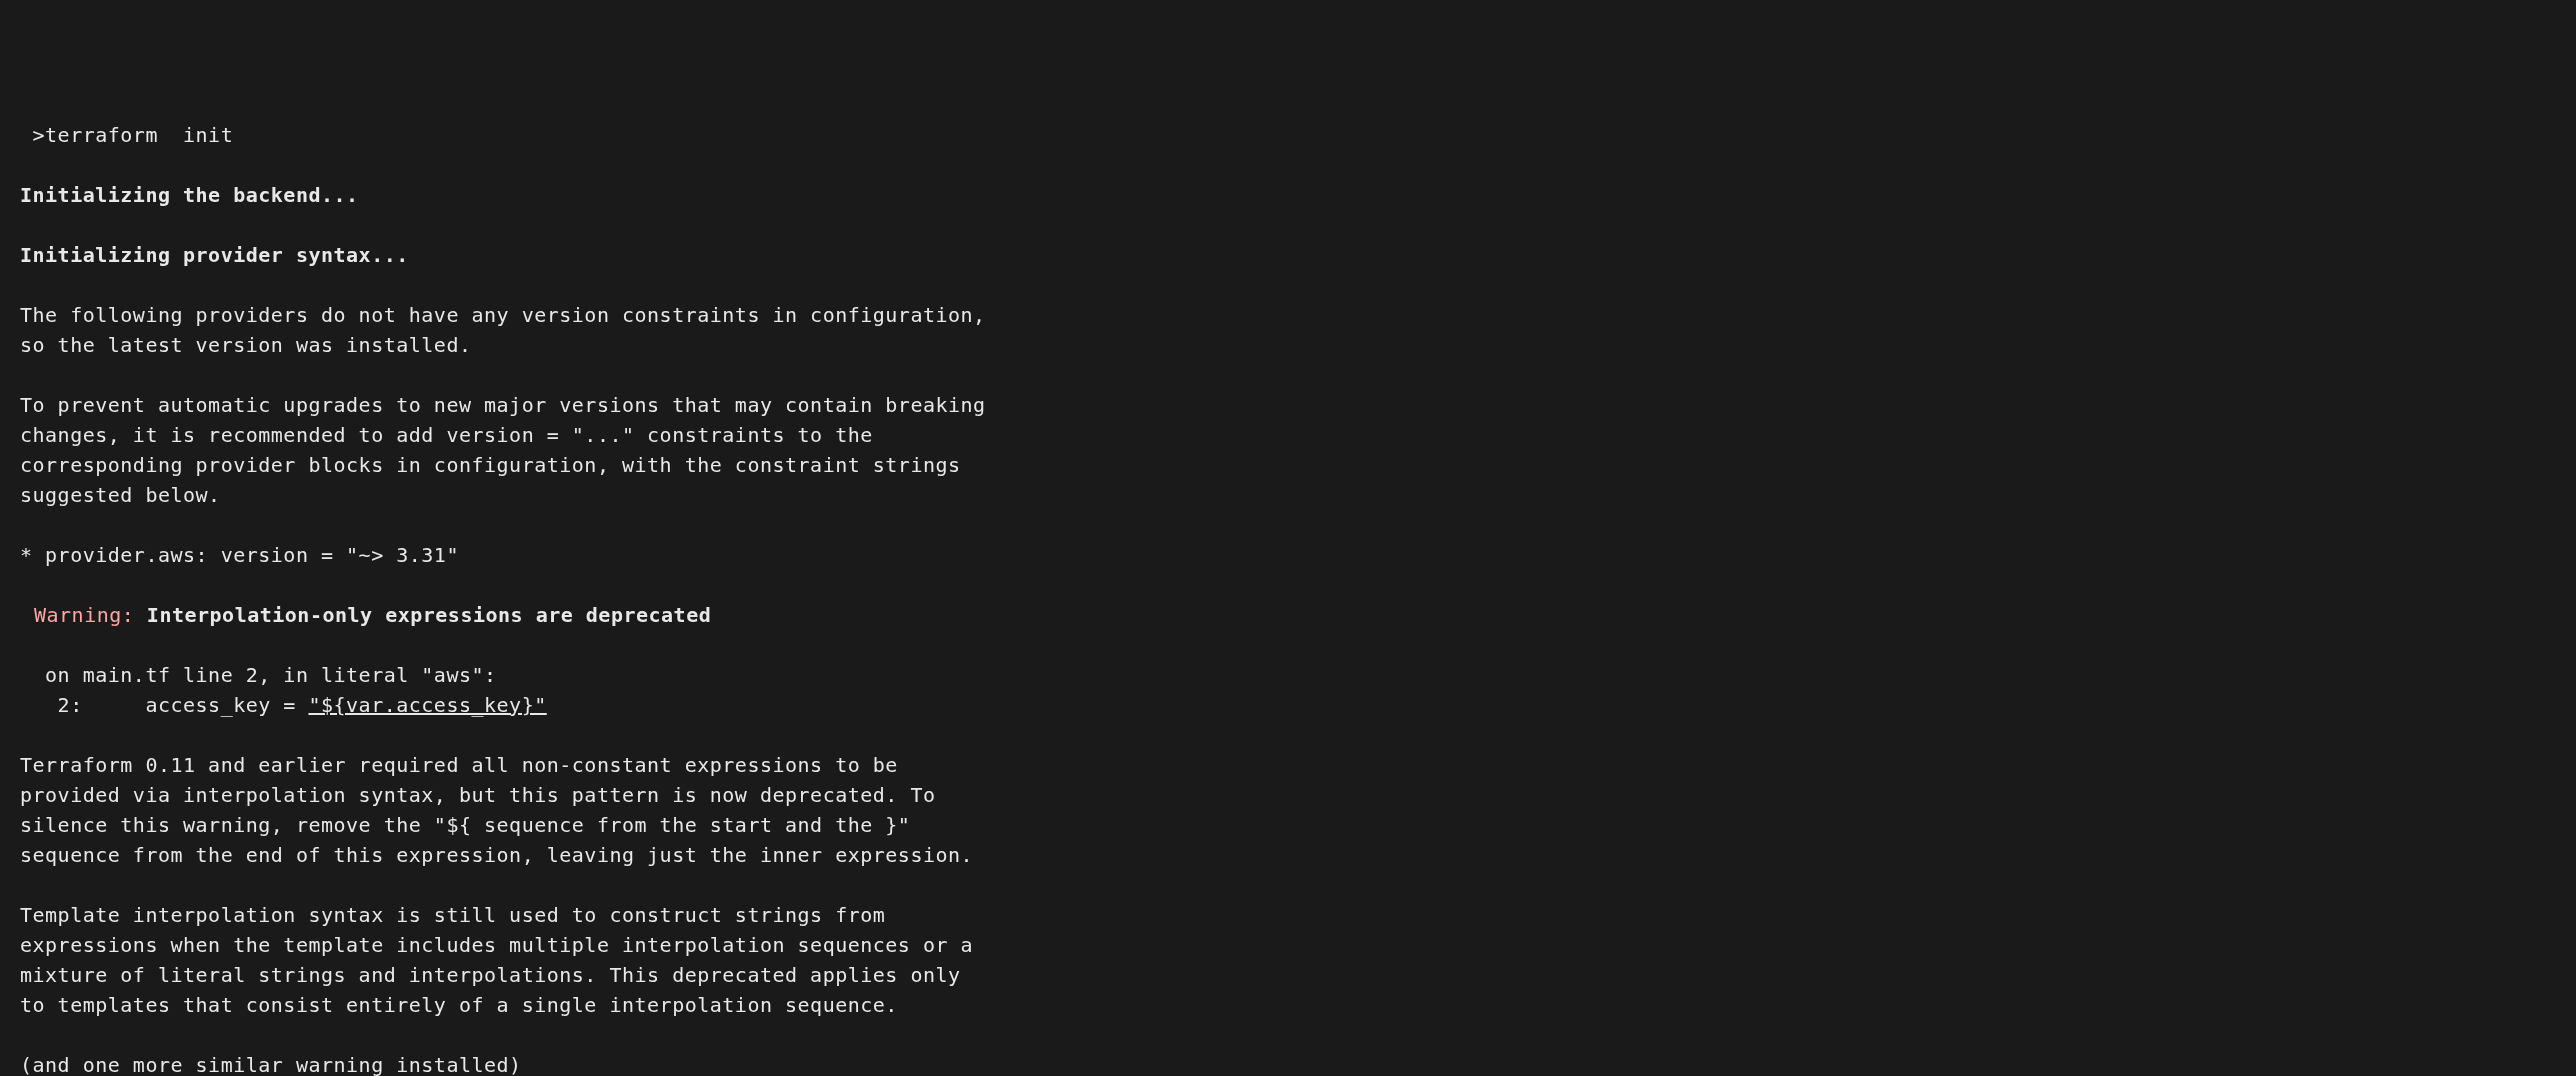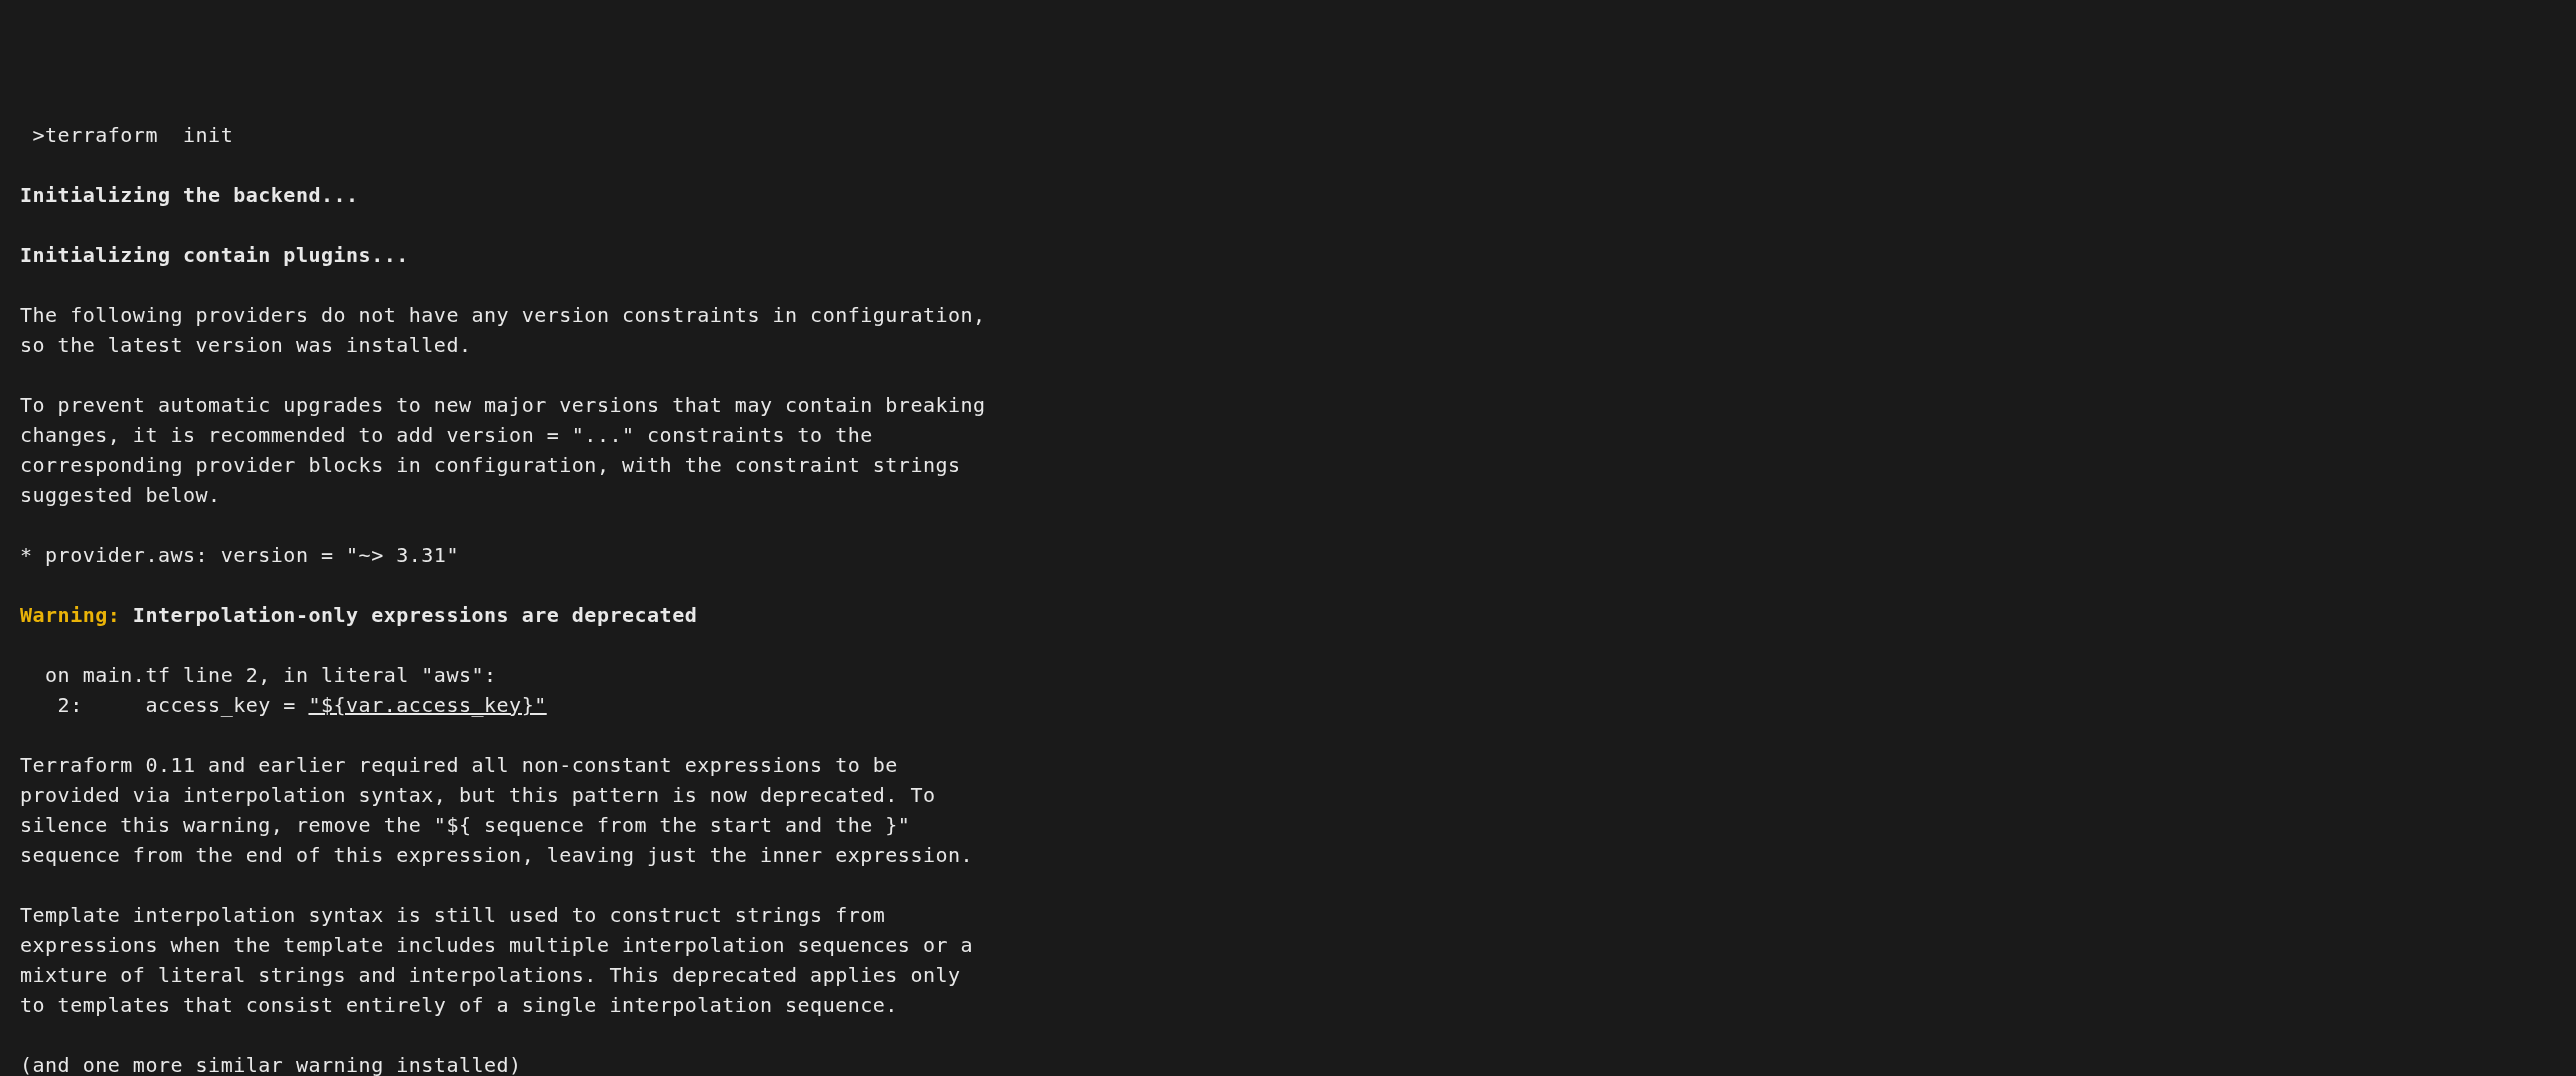--- a/index.html
+++ b/index.html
@@ -11,33 +11,33 @@
       background-color: #1a1a1a;
       font-family: 'Menlo', 'Monaco', 'Consolas', monospace;
       font-size: 20px;
       line-height: 1.5;
       padding: 0 20px;
       white-space: pre;
       letter-spacing: 0.5px;
     }
     .white { color: #e8e8e8; }
     .bold { font-weight: bold; }
-    .yellow { color: #eab308; font-weight: bold; }
+    .yellow { color: #fca5a5; font-weight: normal; margin-left: 14px; }
     .underline { text-decoration: underline; }
   </style>
 </head>
 <body>
 
 
 
 <div class="white"><span> &gt;terraform  init</span>
 
 <span class="bold">Initializing the backend...</span>
 
-<span class="bold">Initializing contain plugins...</span>
+<span class="bold">Initializing provider syntax...</span>
 
 <span>The following providers do not have any version constraints in configuration,
 so the latest version was installed.</span>
 
 <span>To prevent automatic upgrades to new major versions that may contain breaking
 changes, it is recommended to add version = "..." constraints to the
 corresponding provider blocks in configuration, with the constraint strings
 suggested below.</span>
 
 <span>* provider.aws: version = "~&gt; 3.31"</span>

